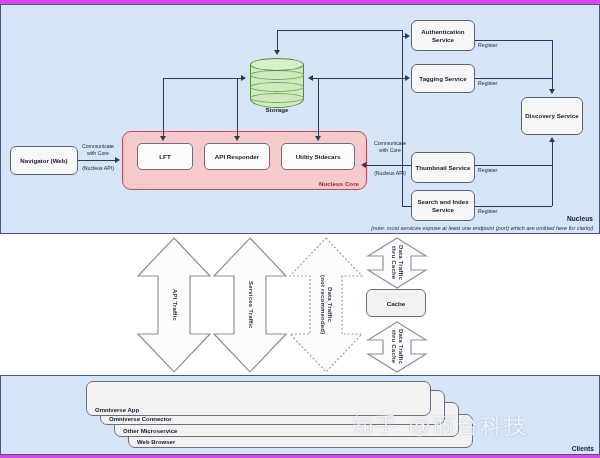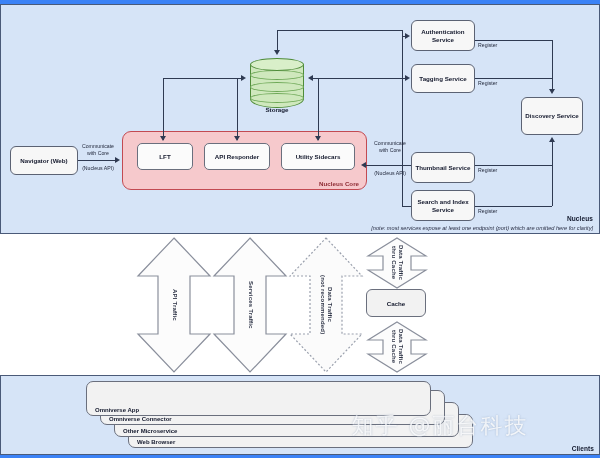--- a/index.html
+++ b/index.html
@@ -1,21 +1,21 @@
 <!DOCTYPE html>
 <html><head>
 <meta charset="utf-8">
 <style>
   html,body{margin:0;padding:0;background:#ffffff;}
   body{
     font-family:"Liberation Sans", sans-serif;
     width:600px;height:458px;position:relative;overflow:hidden;
     font-size:6px;color:#1a1a2e;
   }
-  #root{position:absolute;left:0;top:0;width:600px;height:458px;background:#3b82f6;}
+  #root{position:absolute;left:0;top:0;width:600px;height:458px;background:#d946ef;}
 
   
   .panel{position:absolute;background:#d6e4f7;border:1px solid #4a5a78;box-sizing:border-box;}
   #nucleus-panel{left:0;top:4px;width:600px;height:230px;}
   #clients-panel{left:0;top:375px;width:600px;height:80px;}
 
   .panel-label{position:absolute;font-weight:bold;font-size:6.5px;color:#10162b;letter-spacing:.1px;}
   #nucleus-label{right:6px;top:210px;}
   #clients-label{right:5px;bottom:2px;}
   #nucleus-note{position:absolute;right:6px;top:220px;font-style:italic;font-size:5.6px;color:#2a2f45;}

